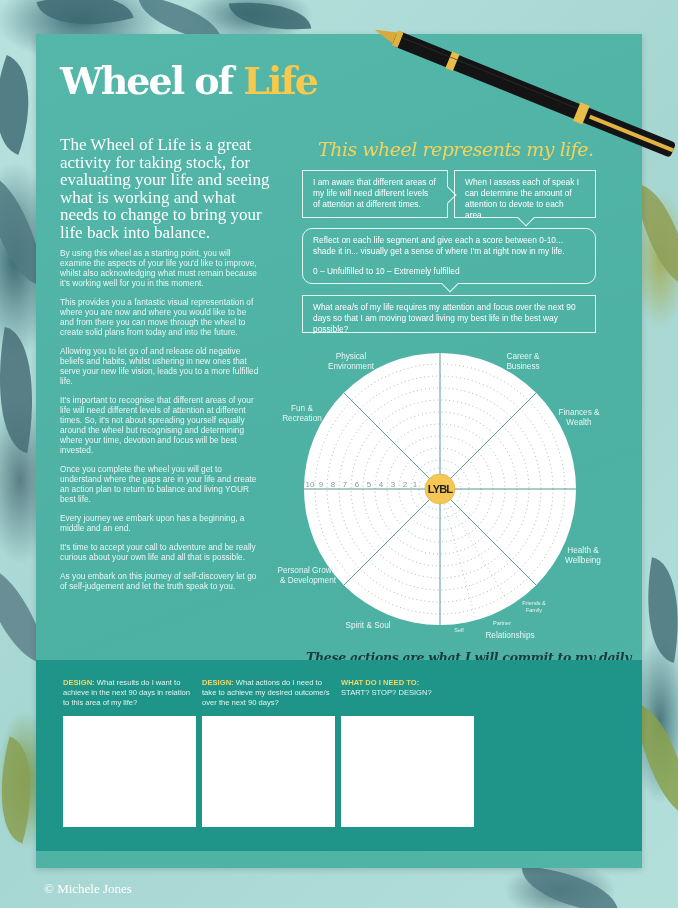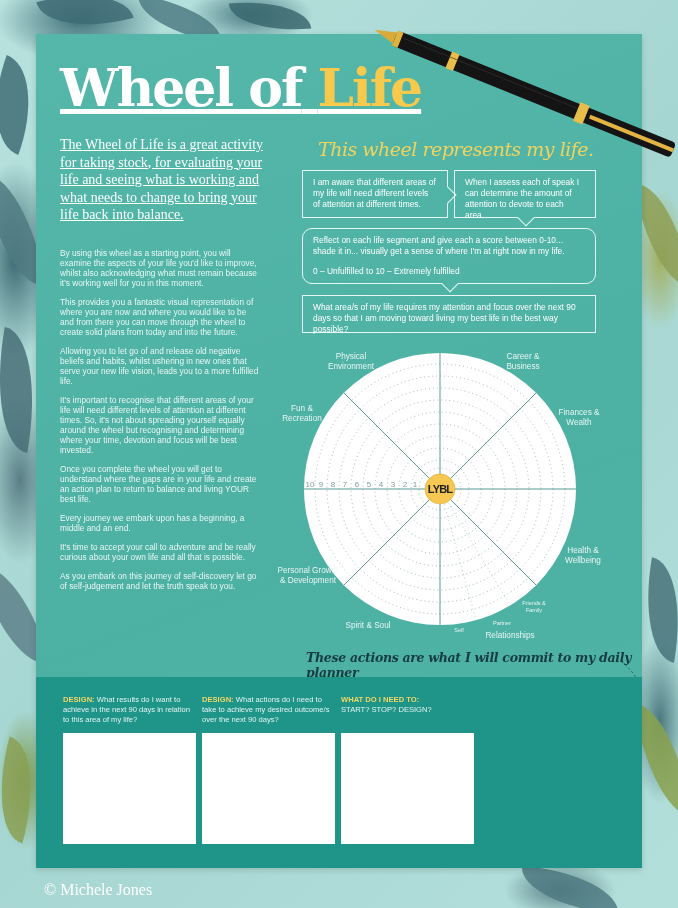--- a/index.html
+++ b/index.html
@@ -22,28 +22,27 @@
   .leaf { position: absolute; border-radius: 0 100% 0 100%; opacity: .85; }
   .card {
     position: absolute; left: 36px; top: 34px; width: 606px; height: 834px;
     background: #4fb3a6;
     background-image: linear-gradient(160deg, #54b7aa 0%, #4cb0a3 60%, #50b4a7 100%);
     box-shadow: 0 2px 6px rgba(0,0,0,.15);
   }
   .title {
     position: absolute; left: 24px; top: 28px;
     font-family: "DejaVu Serif", serif; font-weight: bold;
-    font-size: 52px; letter-spacing: -2px; color: #ffffff; line-height: 1; text-decoration: underline;
+    font-size: 38px; letter-spacing: -2px; color: #ffffff; line-height: 1;
   }
   .title .accent { color: #f7c94c; }
   .lede {
     position: absolute; left: 24px; top: 102px; width: 215px;
-    font-family: "Liberation Serif", serif; font-size: 14px; line-height: 17.5px;
+    font-family: "Liberation Serif", serif; font-size: 17px; line-height: 17.5px;
     color: #ffffff;
-    text-decoration: underline;
   }
   .body-text {
     position: absolute; left: 24px; top: 214px; width: 200px;
     font-family: "Liberation Sans", sans-serif; font-size: 8.3px; line-height: 10px;
     color: #eaf7f4;
   }
   .body-text p { margin-bottom: 9px; }
   .script {
     font-family: "DejaVu Serif", serif; font-style: italic;
   }
@@ -68,33 +67,33 @@
   .wheel-svg { position: absolute; left: 0; top: 0; }
   .seg-label {
     position: absolute; color: #e8f6f3; font-size: 8.2px; line-height: 9.5px; text-align: center;
   }
   .seg-label.small { font-size: 5.5px; line-height: 6.5px; }
   .commit {
     position: absolute; left: 270px; top: 616px; font-size: 12.5px; color: #173c3f;
     letter-spacing: -0.3px; font-weight: bold;
   }
   .band {
-    position: absolute; left: 0; top: 643px; width: 606px; height: 191px;
+    position: absolute; left: 0; top: 626px; width: 606px; height: 191px;
     background: #1f9488;
   }
   .col { position: absolute; top: 18px; width: 133px; }
   .col .q { font-size: 7.6px; line-height: 10px; color: #e3f4f1; height: 38px; }
   .col .q b { color: #f1d766; font-weight: bold; }
   .col .field {
     width: 133px; height: 111px; background: #ffffff; border: none; display: block;
     resize: none; font-family: "Liberation Sans", sans-serif; font-size: 9px; padding: 4px;
   }
   .copyright {
     position: absolute; left: 44px; top: 881px; font-family: "Liberation Serif", serif;
-    font-size: 16px; color: #ffffff;
+    font-size: 13px; color: #ffffff;
   }
   .pen { position: absolute; left: 0; top: 0; pointer-events: none; }
 </style>
 </head>
 <body>
 
 <div class="leaf" style="left:40px;top:-10px;width:90px;height:40px;background:#3e6b74;transform:rotate(-15deg);"></div>
 <div class="leaf" style="left:135px;top:2px;width:90px;height:34px;background:#4f7d85;transform:rotate(10deg);"></div>
 <div class="leaf" style="left:230px;top:0px;width:80px;height:32px;background:#3b6870;transform:rotate(-5deg);"></div>
 <div class="leaf" style="left:-10px;top:60px;width:45px;height:90px;background:#3f6d75;transform:rotate(20deg);"></div>

